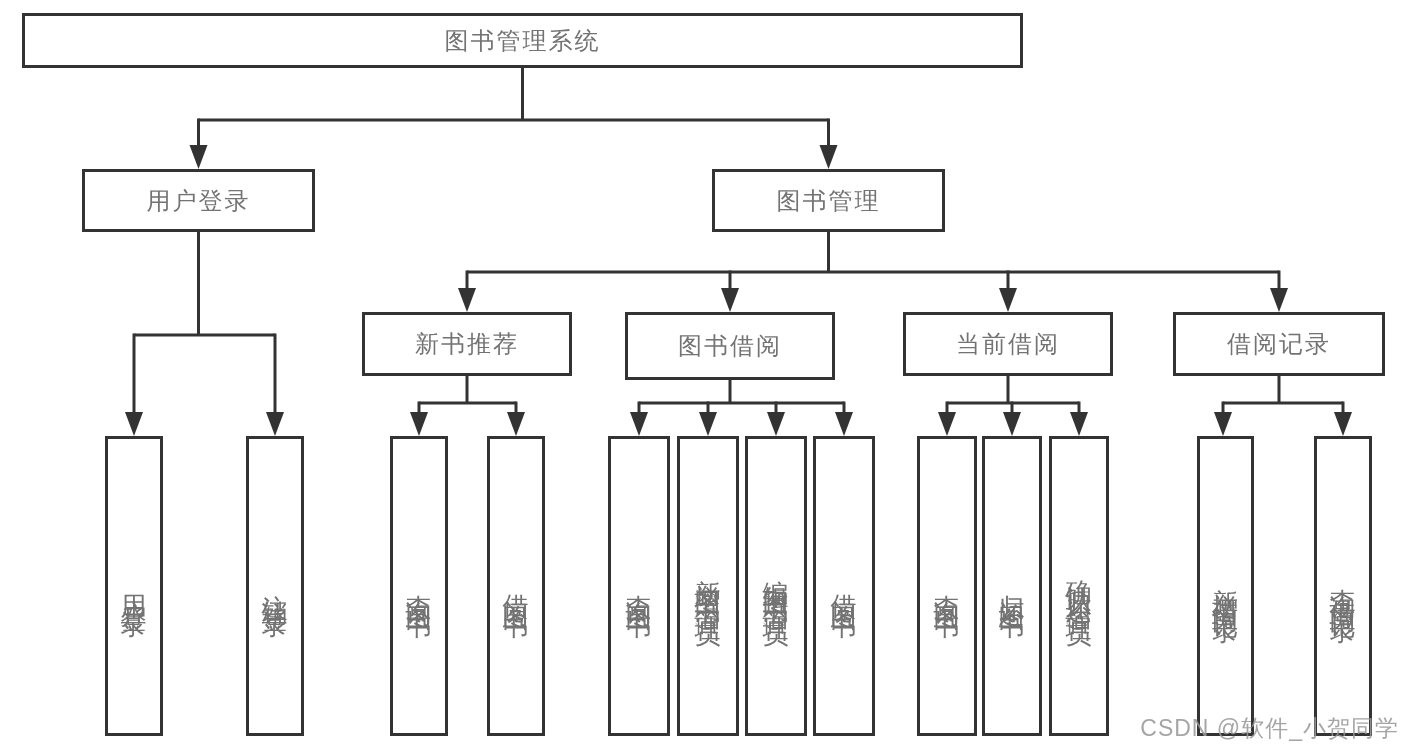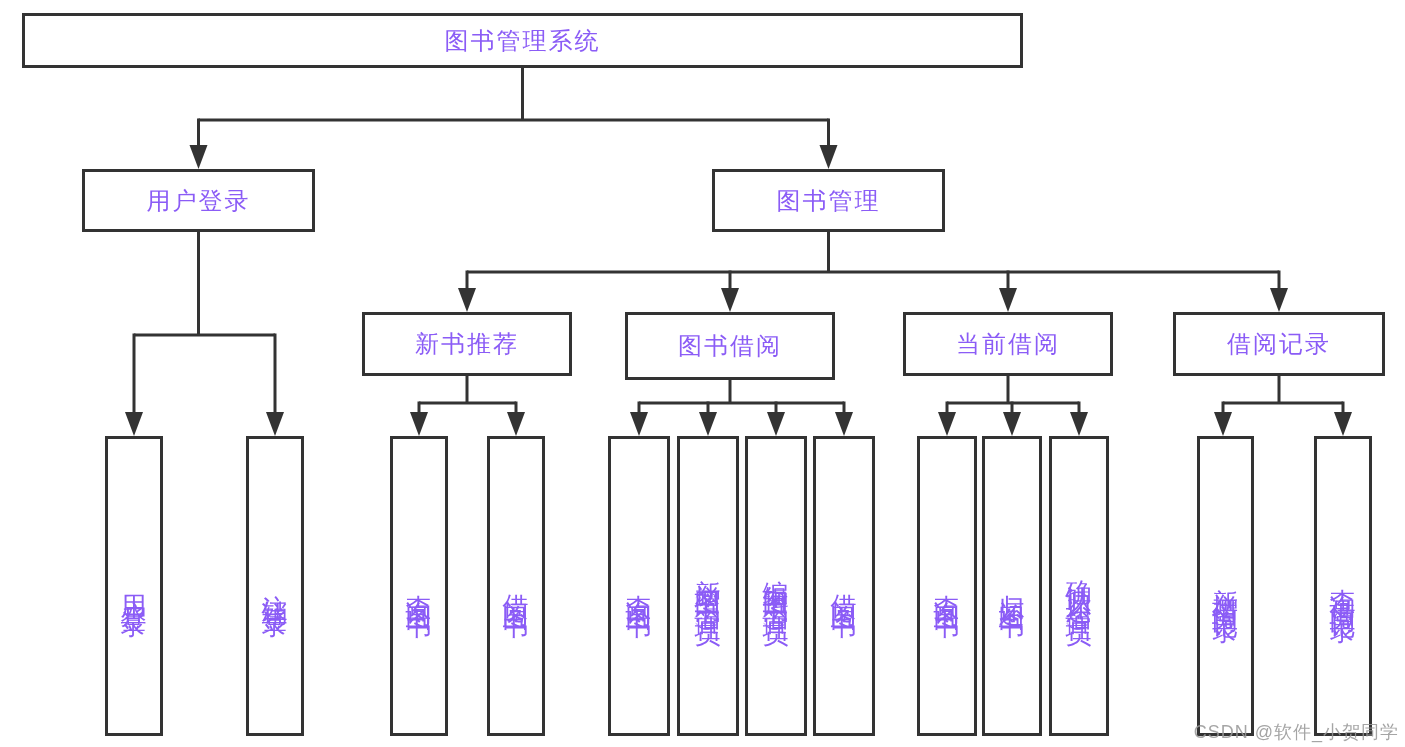--- a/index.html
+++ b/index.html
@@ -18,40 +18,40 @@
     width: 1405px; height: 747px;
     pointer-events: none;
   }
   .box {
     position: absolute;
     border: 3px solid #333333;
     background: #ffffff;
     display: flex;
     align-items: center;
     justify-content: center;
-    color: #8b5cf6;
+    color: #737373;
   }
   .box.h span {
     font-size: 24px;
     letter-spacing: 2px;
     white-space: nowrap;
   }
   .box.v span {
     writing-mode: vertical-rl;
     text-orientation: mixed;
     font-size: 26px;
     letter-spacing: 6px;
     line-height: 1;
     white-space: nowrap;
   }
   .watermark {
     position: absolute;
     right: 6px;
     bottom: 3px;
-    font-size: 18px;
+    font-size: 23px;
     letter-spacing: 1px;
     color: rgba(153, 153, 153, 0.88);
     z-index: 5;
     white-space: nowrap;
   }
 </style>
 </head>
 <body>
 
 <div class="stage">

